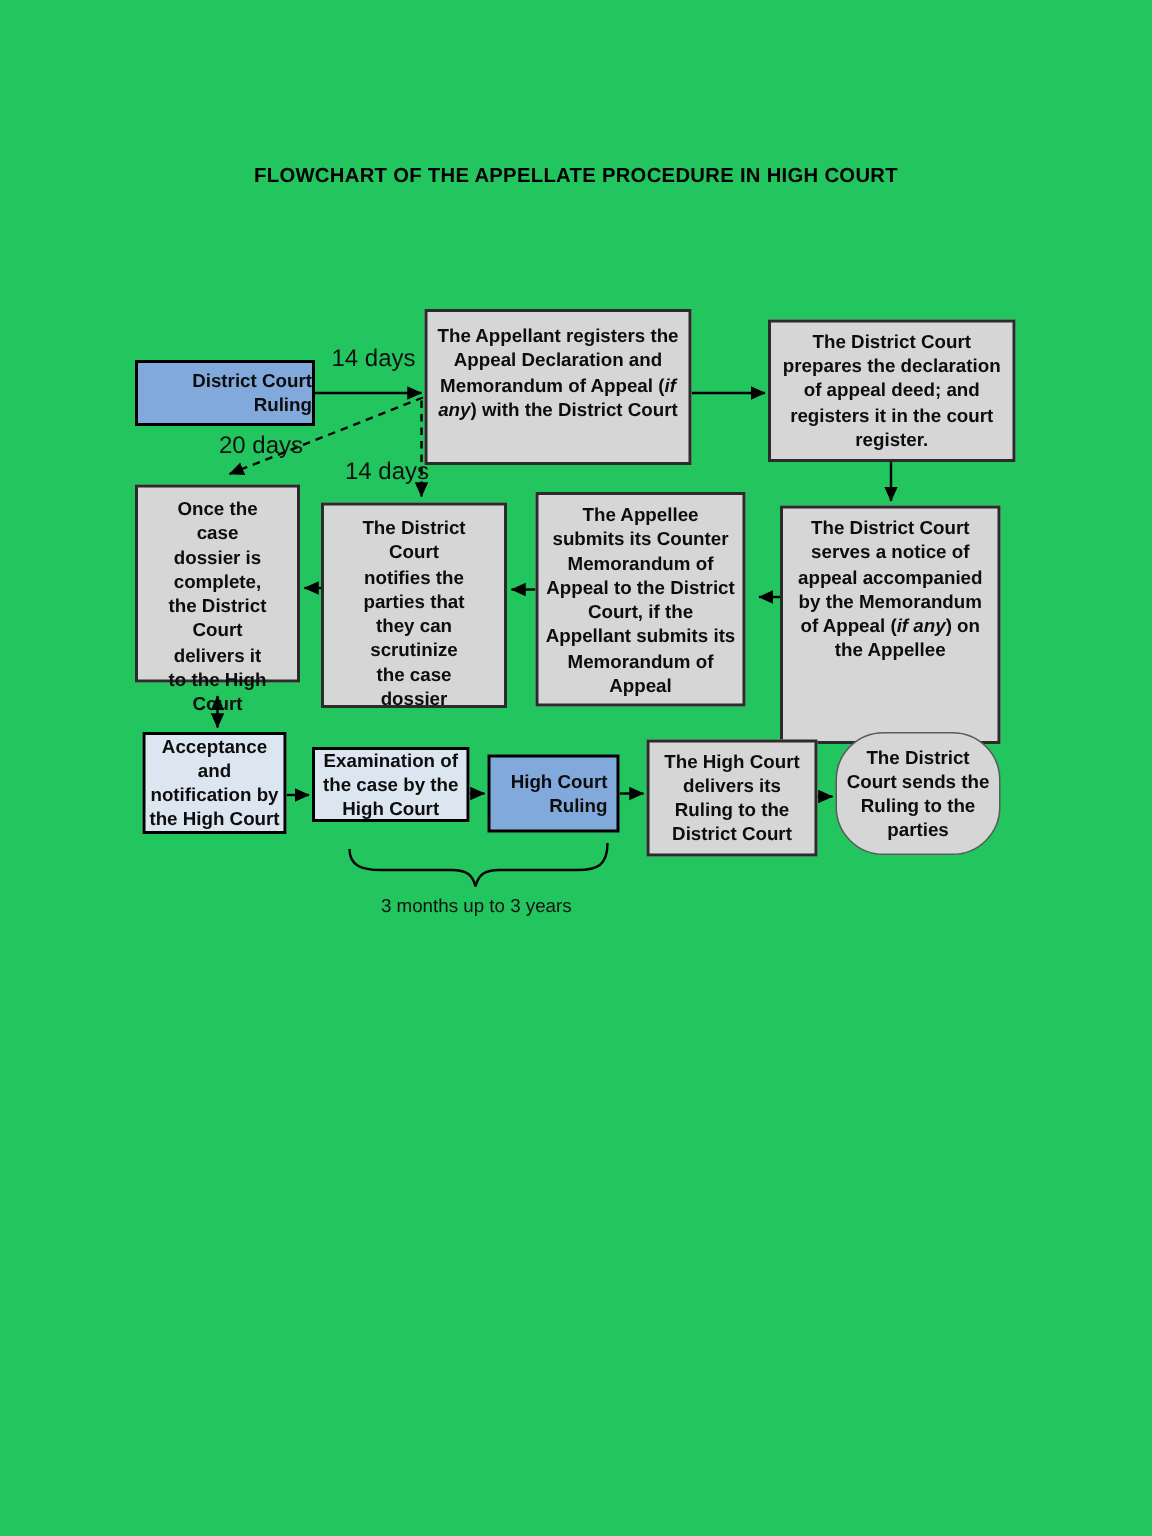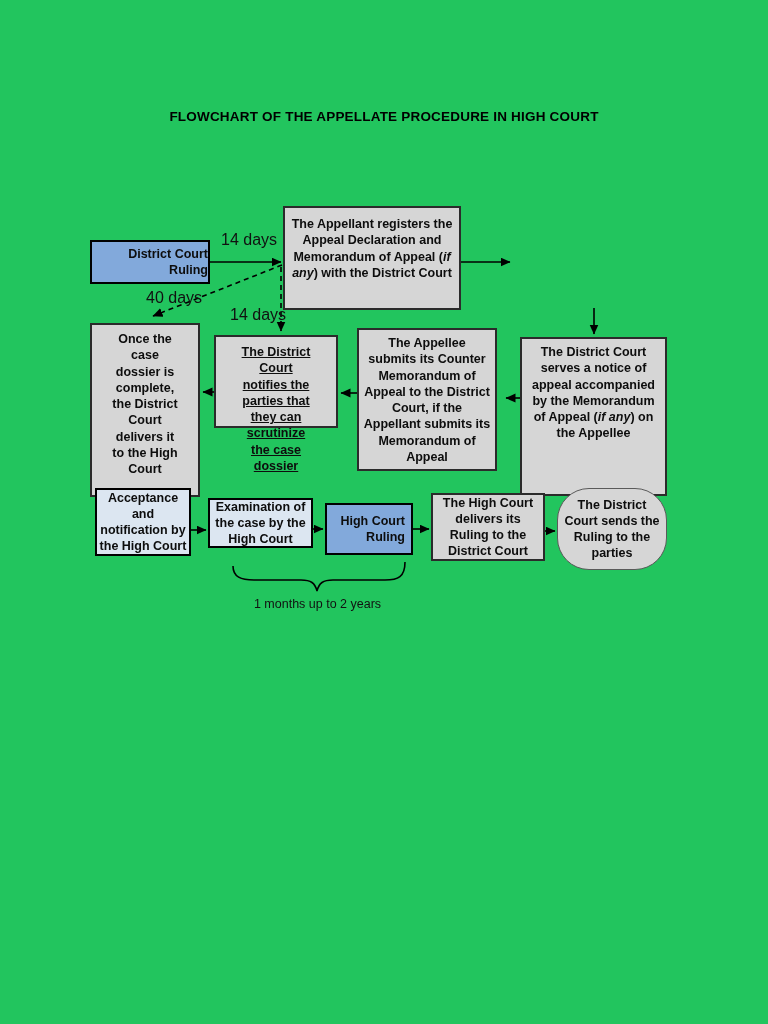--- a/index.html
+++ b/index.html
@@ -22,28 +22,28 @@
     text-align:center; font-weight:bold; font-size:12.5px; line-height:1.3; color:#0d0d0d;
   }
   .box.center { align-items:center; }
   .blue      { background:var(--box-blue,#82a9db);       border:2px solid #000;text-align:right; }
   .lightblue { background:var(--box-light-blue,#dce6f1); border:2px solid #000; }
   .gray      { background:var(--box-gray,#d6d6d6);       border:2px solid #2b2b2b; }
 
   .b-ruling      { left:90px;  top:240px; width:120px; height:44px; }
   .b-registers   { left:283px; top:206px; width:178px; height:104px; padding:8px 6px; }
   .b-prepares    { left:512px; top:213px; width:165px; height:95px;  padding:8px 6px; }
-  .b-once        { left:90px;  top:323px; width:110px; height:174px; padding:6px 17px; }
-  .b-notifies    { left:214px; top:335px; width:124px; height:93px; padding:7px 20px;text-decoration:underline; }
+  .b-once        { left:90px;  top:323px; width:110px; height:132px; padding:6px 17px; }
+  .b-notifies    { left:214px; top:335px; width:124px; height:137px; padding:7px 20px; }
   .b-appellee    { left:357px; top:328px; width:140px; height:143px; padding:5px 4px; }
   .b-serves      { left:520px; top:337px; width:147px; height:159px; padding:5px 5px; }
   .b-acceptance  { left:95px;  top:488px; width:96px;  height:68px;  padding:2px; }
   .b-examination { left:208px; top:498px; width:105px; height:50px;  padding:2px; }
   .b-hcruling    { left:325px; top:503px; width:88px;  height:52px;  padding:6px; }
-  .b-delivers    { left:431px; top:493px; width:114px; height:68px;  padding:2px; }
+  .b-delivers    { left:431px; top:493px; width:114px; height:78px;  padding:2px; }
   .b-sends       { left:557px; top:488px; width:110px; height:82px;  padding:4px; border-width:1.5px; border-color:#5a5a5a;border-radius:32px; }
 
   .lbl { position:absolute; font-size:16px; font-weight:normal; color:#111; white-space:nowrap; }
   .l-14top { left:221px; top:231px; width:46px; text-align:center; }
   .l-30    { left:146px; top:289px; }
   .l-14side{ left:230px; top:306px; width:48px; text-align:right; }
   .l-brace { left:240px; top:597px; width:155px; text-align:center; font-size:12.5px; }
 
   .it { font-style:italic; }
 </style>
@@ -74,32 +74,35 @@
     <line class="dashed" x1="282" y1="265" x2="153" y2="316" marker-end="url(#ah)"></line>
     <line class="dashed" x1="281" y1="267" x2="281" y2="331" marker-end="url(#ah)"></line>
     <line x1="191" y1="530" x2="206" y2="530" marker-end="url(#ah)"></line>
     <line x1="313" y1="529" x2="323" y2="529" marker-end="url(#ah)"></line>
     <line x1="413" y1="529" x2="429" y2="529" marker-end="url(#ah)"></line>
     <line x1="545" y1="531" x2="555" y2="531" marker-end="url(#ah)"></line>
     <path class="brace" d="M233,566 C233,577 241,580 254,580 L301,580 C311,580 315,583 317,591 C319,583 323,580 333,580 L385,580 C398,580 405,577 405,562"></path>
   </svg>
 
   <div class="lbl l-14top">14 days</div>
-  <div class="lbl l-30">40 days</div>
+  <div class="lbl l-30">20 days</div>
   <div class="lbl l-14side">14 days</div>
-  <div class="lbl l-brace">1 months up to 2 years</div>
+  <div class="lbl l-brace">3 months up to 3 years</div>
 
   <div class="box blue center b-ruling">
     <span>District Court Ruling</span>
   </div>
 
   <div class="box gray b-registers">
     <span><span>The Appellant registers the Appeal Declaration and Memorandum of Appeal (</span><span class="it">if any</span><span>) with the District Court</span></span>
   </div>
 
+  <div class="box gray center b-prepares">
+    <span>The District Court prepares the declaration of appeal deed; and registers it in the court register.</span>
+  </div>
 
   <div class="box gray b-once">
     <span>Once the case dossier is complete, the District Court delivers it to the High Court</span>
   </div>
 
   <div class="box gray b-notifies">
     <span>The District Court notifies the parties that they can scrutinize the case dossier</span>
   </div>
 
   <div class="box gray b-appellee">

